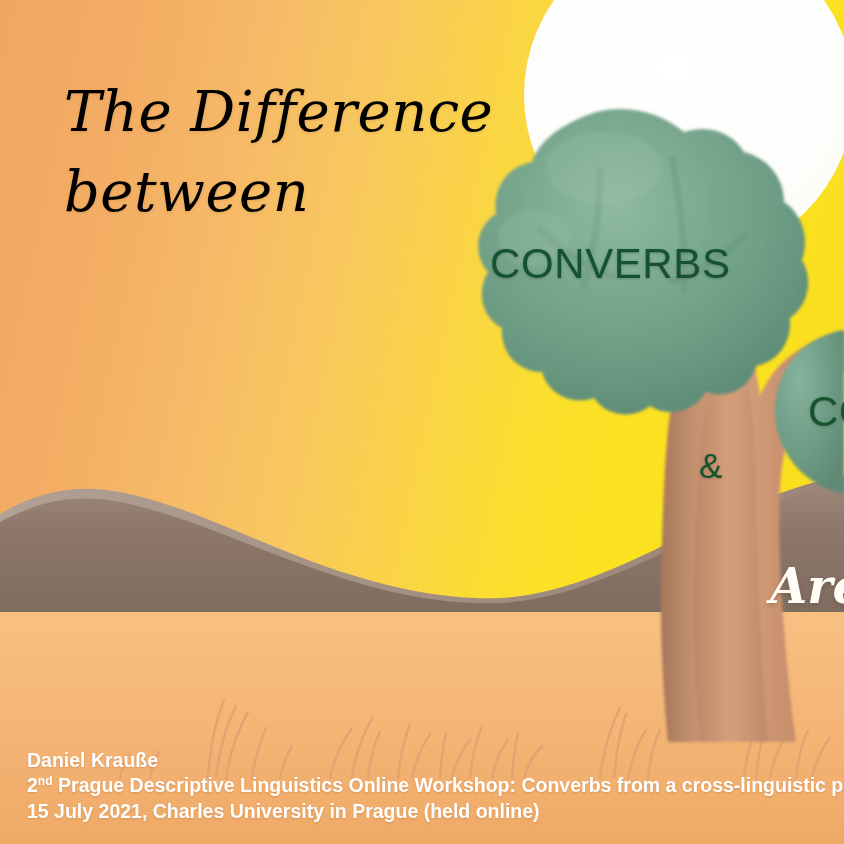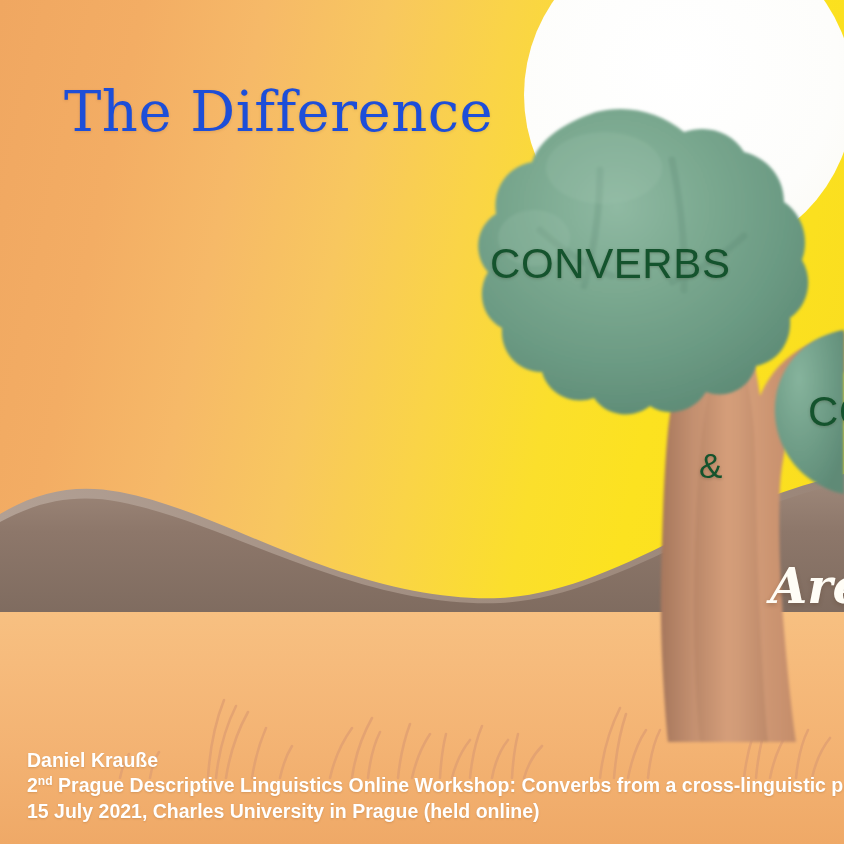--- a/index.html
+++ b/index.html
@@ -80,22 +80,23 @@
     height: 120px;
   }
   .grass svg { display: block; }
 
   
   .headline {
     position: absolute;
     left: 64px;
     top: 72px;
     width: 470px;
-    color: #1d4ed8;
+    color: #000000;
     font-family: "DejaVu Serif", "Liberation Serif", serif;
+    font-style: italic;
     font-size: 56px;
     line-height: 1.42;
     letter-spacing: 0.5px;
     text-shadow: 0 1px 3px rgba(120,70,20,0.18);
   }
   .headline .l1 { display: block; }
   .headline .l2 { display: block; }
 
   .label {
     position: absolute;
@@ -303,20 +304,21 @@
         <path d="M844,330
                  C808,336 782,362 776,396
                  C770,432 788,468 818,484
                  C828,490 838,493 844,494 Z" fill="url(#foliageGrad2)"></path>
       </g>
     </svg>
   </div>
 
   <div class="headline">
     <span class="l1">The Difference</span>
+    <span class="l2">between</span>
   </div>
 
   <div class="label label-converbs">CONVERBS</div>
   <div class="label label-amp">&amp;</div>
   <div class="label label-coverbs">COVERBS</div>
 
   <div class="subhead">Are they the same?</div>
 
   <div class="footer">
     <span class="line">Daniel Krauße</span>

